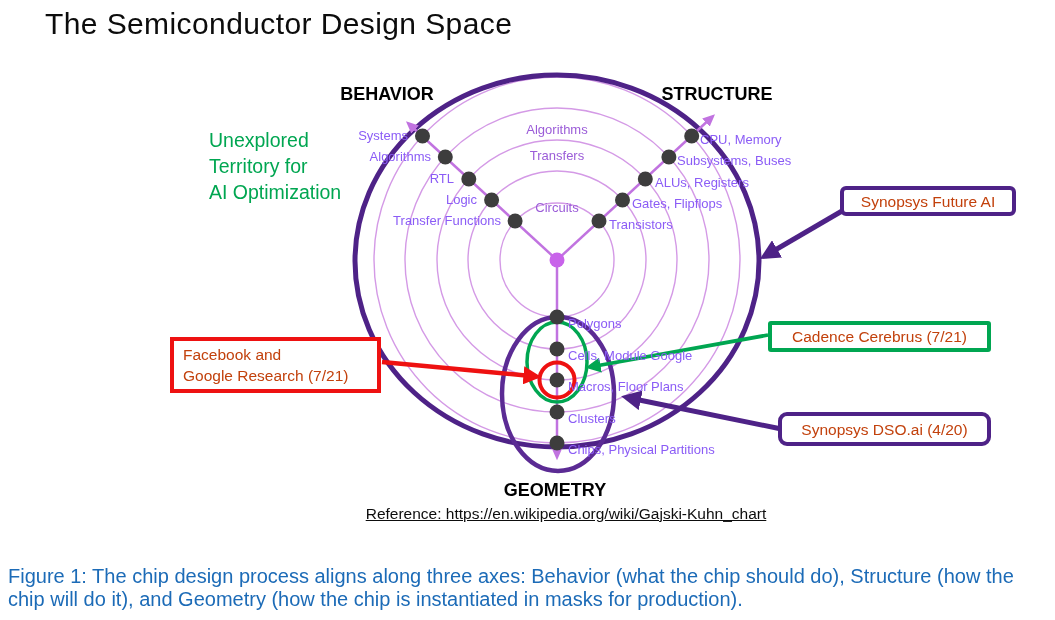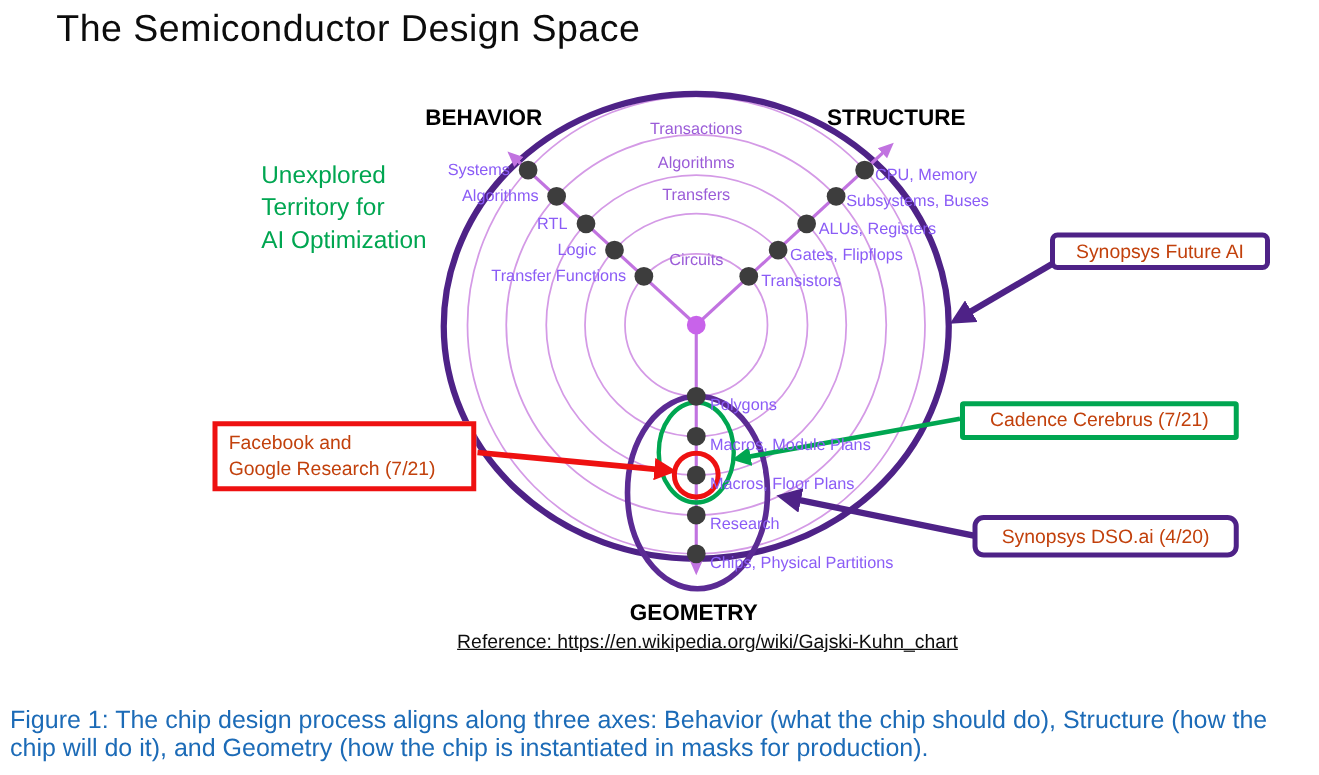--- a/index.html
+++ b/index.html
@@ -89,41 +89,40 @@
 
   <div class="abs page-title" style="left:45px;top:7px;">The Semiconductor Design Space</div>
   <div class="abs note" style="left:209px;top:127px;">Unexplored
 Territory for
 AI Optimization</div>
 
   <div class="abs axis-title" style="left:617px;top:84px;width:200px;">STRUCTURE</div>
   <div class="abs axis-title" style="left:287px;top:84px;width:200px;">BEHAVIOR</div>
   <div class="abs axis-title" style="left:455px;top:480px;width:200px;">GEOMETRY</div>
 
-  <div class="abs ring-lbl" style="left:457px;top:95px;width:200px;">Transactions</div>
   <div class="abs ring-lbl" style="left:457px;top:122px;width:200px;">Algorithms</div>
   <div class="abs ring-lbl" style="left:457px;top:148px;width:200px;">Transfers</div>
   <div class="abs ring-lbl" style="left:457px;top:200px;width:200px;">Circuits</div>
 
   <div class="abs lbl lbl-r" style="left:258px;top:128px;width:150px;">Systems</div>
   <div class="abs lbl lbl-r" style="left:281px;top:149px;width:150px;">Algorithms</div>
   <div class="abs lbl lbl-r" style="left:304px;top:171px;width:150px;">RTL</div>
   <div class="abs lbl lbl-r" style="left:327px;top:192px;width:150px;">Logic</div>
   <div class="abs lbl lbl-r" style="left:351px;top:213px;width:150px;">Transfer Functions</div>
 
   <div class="abs lbl" style="left:700px;top:132px;">CPU, Memory</div>
   <div class="abs lbl" style="left:677px;top:153px;">Subsystems, Buses</div>
   <div class="abs lbl" style="left:655px;top:175px;">ALUs, Registers</div>
   <div class="abs lbl" style="left:632px;top:196px;">Gates, Flipflops</div>
   <div class="abs lbl" style="left:609px;top:217px;">Transistors</div>
 
   <div class="abs lbl" style="left:568px;top:316px;">Polygons</div>
-  <div class="abs lbl" style="left:568px;top:348px;">Macros, Module Plans</div>
+  <div class="abs lbl" style="left:568px;top:348px;">Cells, Module Google</div>
   <div class="abs lbl" style="left:568px;top:379px;">Macros, Floor Plans</div>
-  <div class="abs lbl" style="left:568px;top:411px;">Research</div>
+  <div class="abs lbl" style="left:568px;top:411px;">Clusters</div>
   <div class="abs lbl" style="left:568px;top:442px;">Chips, Physical Partitions</div>
 
   <div class="abs callout co-purple" style="left:840px;top:186px;width:176px;height:30px;">Synopsys Future AI</div>
   <div class="abs callout co-green" style="left:768px;top:321px;width:223px;height:31px;">Cadence Cerebrus (7/21)</div>
   <div class="abs callout co-purple" style="left:778px;top:412px;width:213px;height:34px;border-radius:9px;">Synopsys DSO.ai (4/20)</div>
   <div class="abs callout co-red" style="left:170px;top:337px;width:211px;height:56px;">Facebook and
 Google Research (7/21)</div>
 
   <div class="abs reference" style="left:326px;top:505px;width:480px;text-decoration:underline;">Reference: https://en.wikipedia.org/wiki/Gajski-Kuhn_chart</div>
   <div class="abs caption" style="left:8px;top:565px;width:1045px;">Figure 1: The chip design process aligns along three axes: Behavior (what the chip should do), Structure (how the

